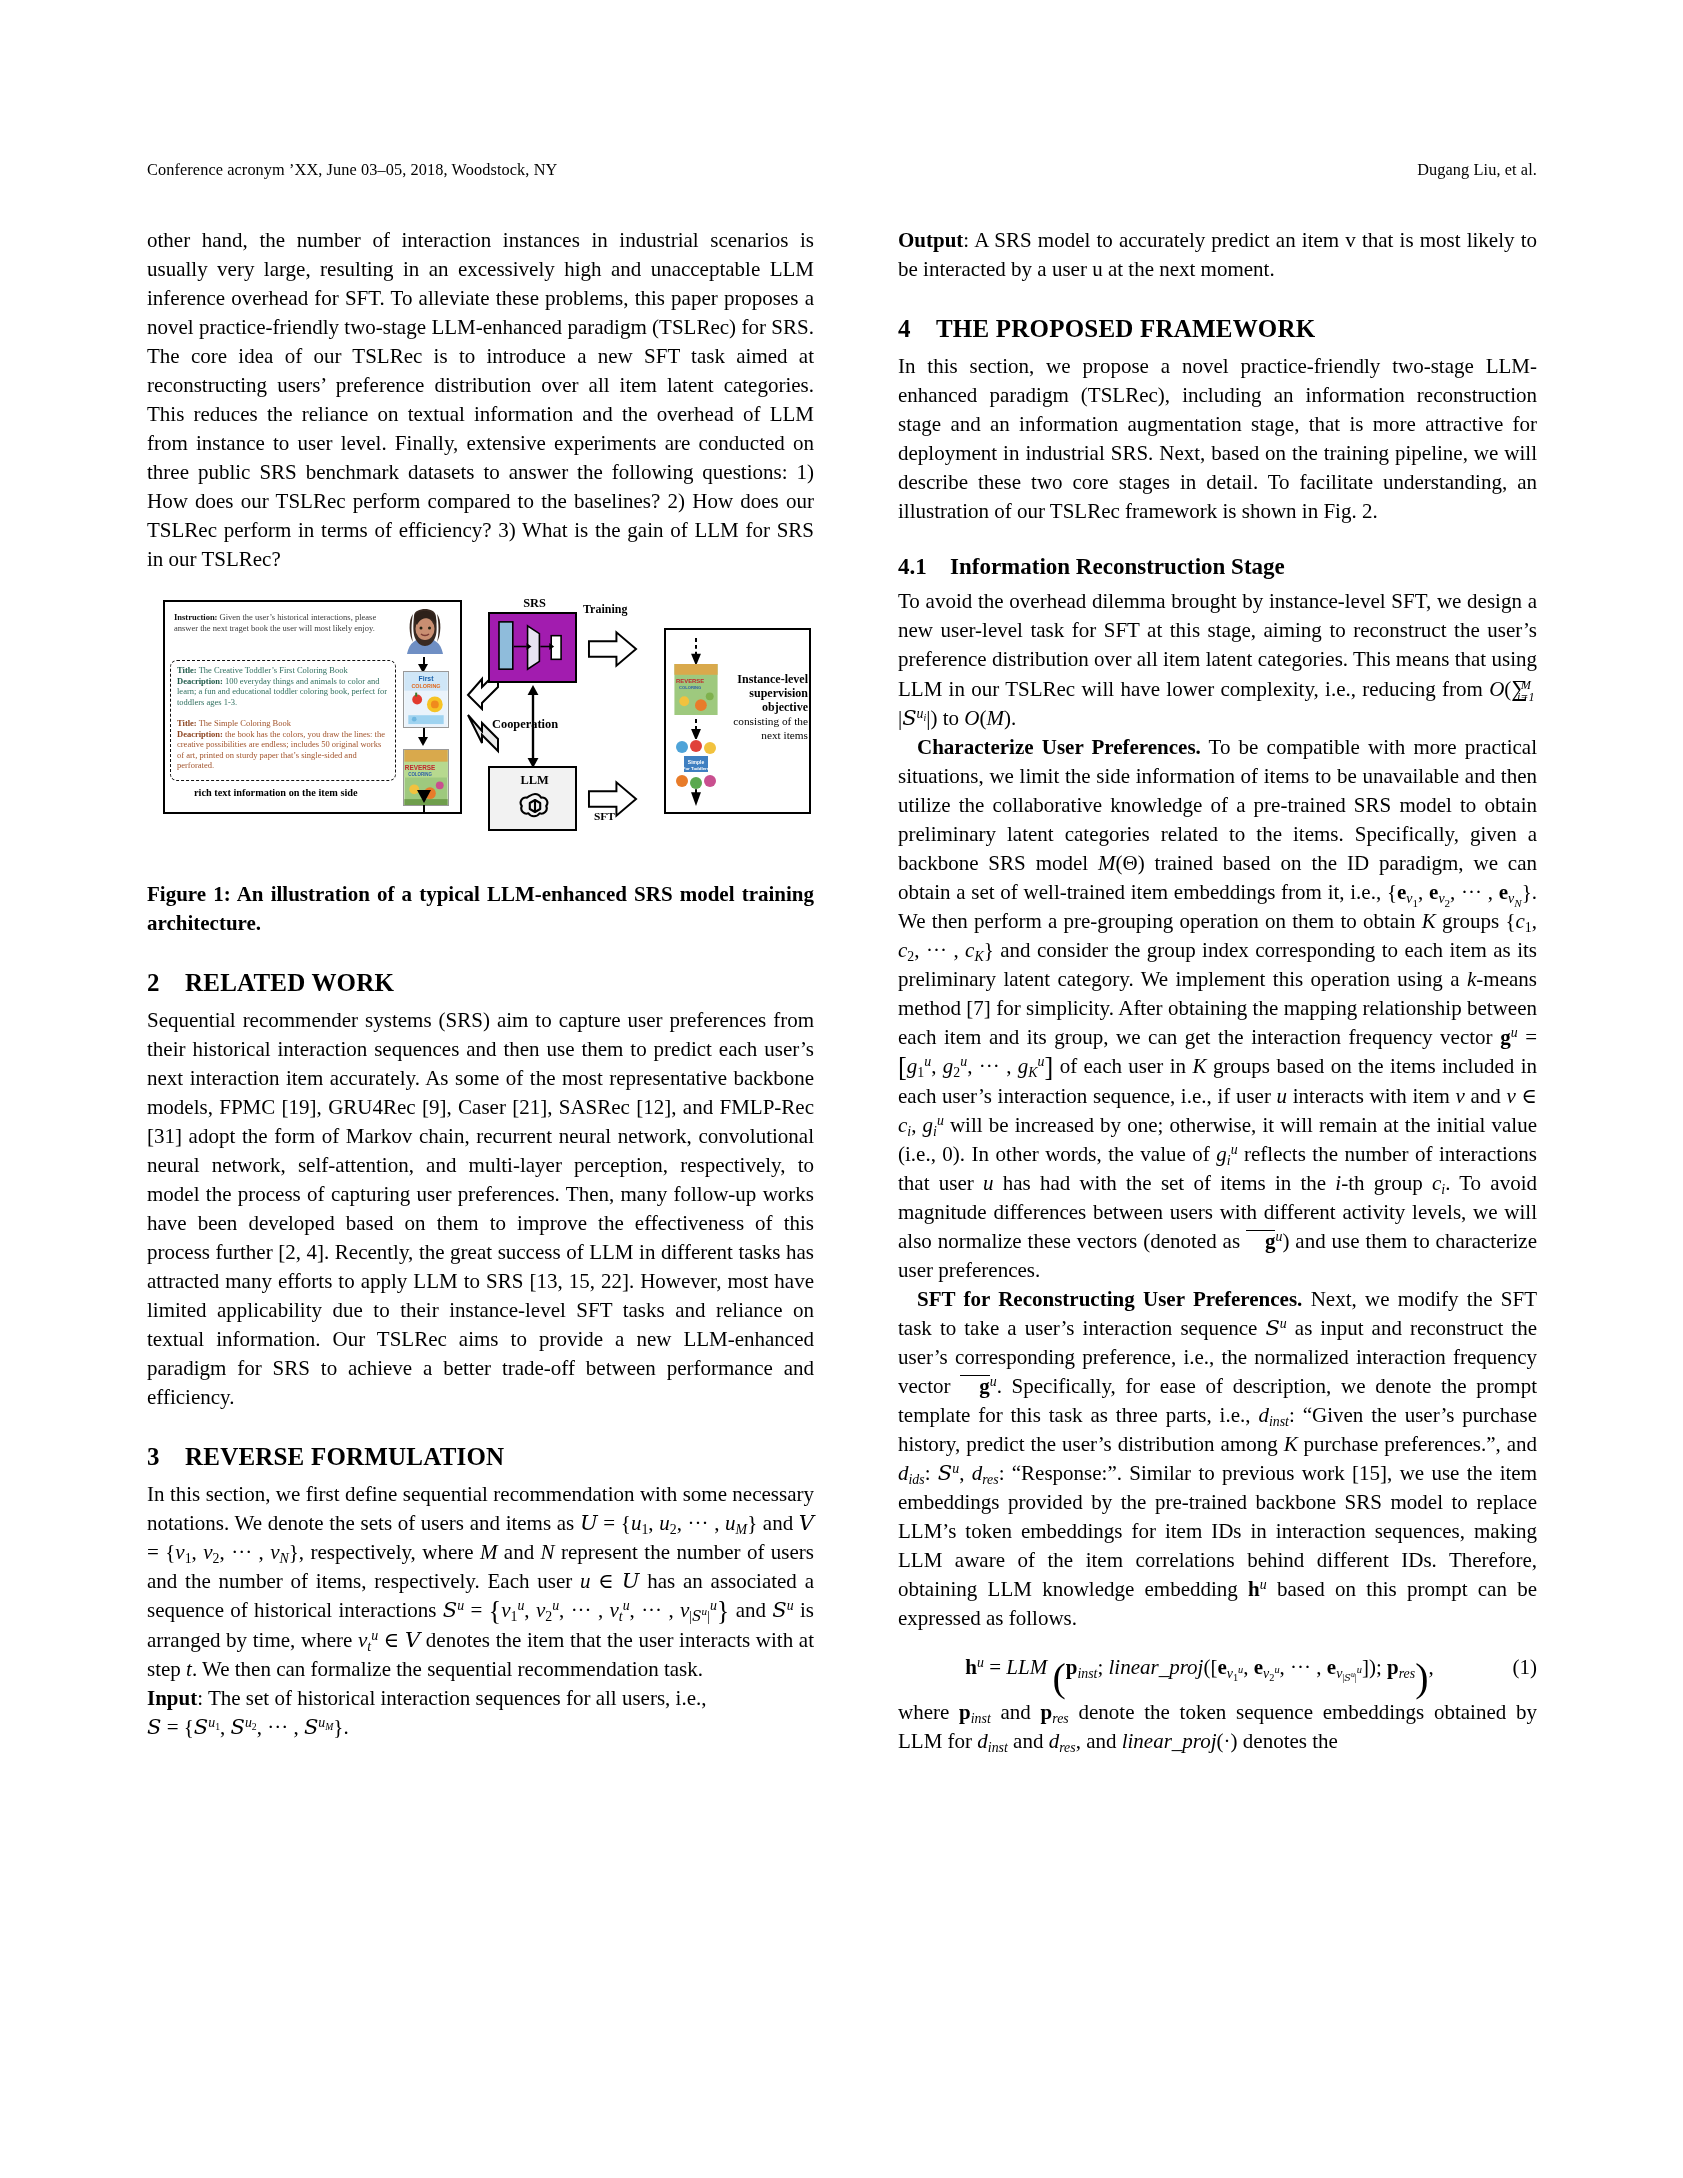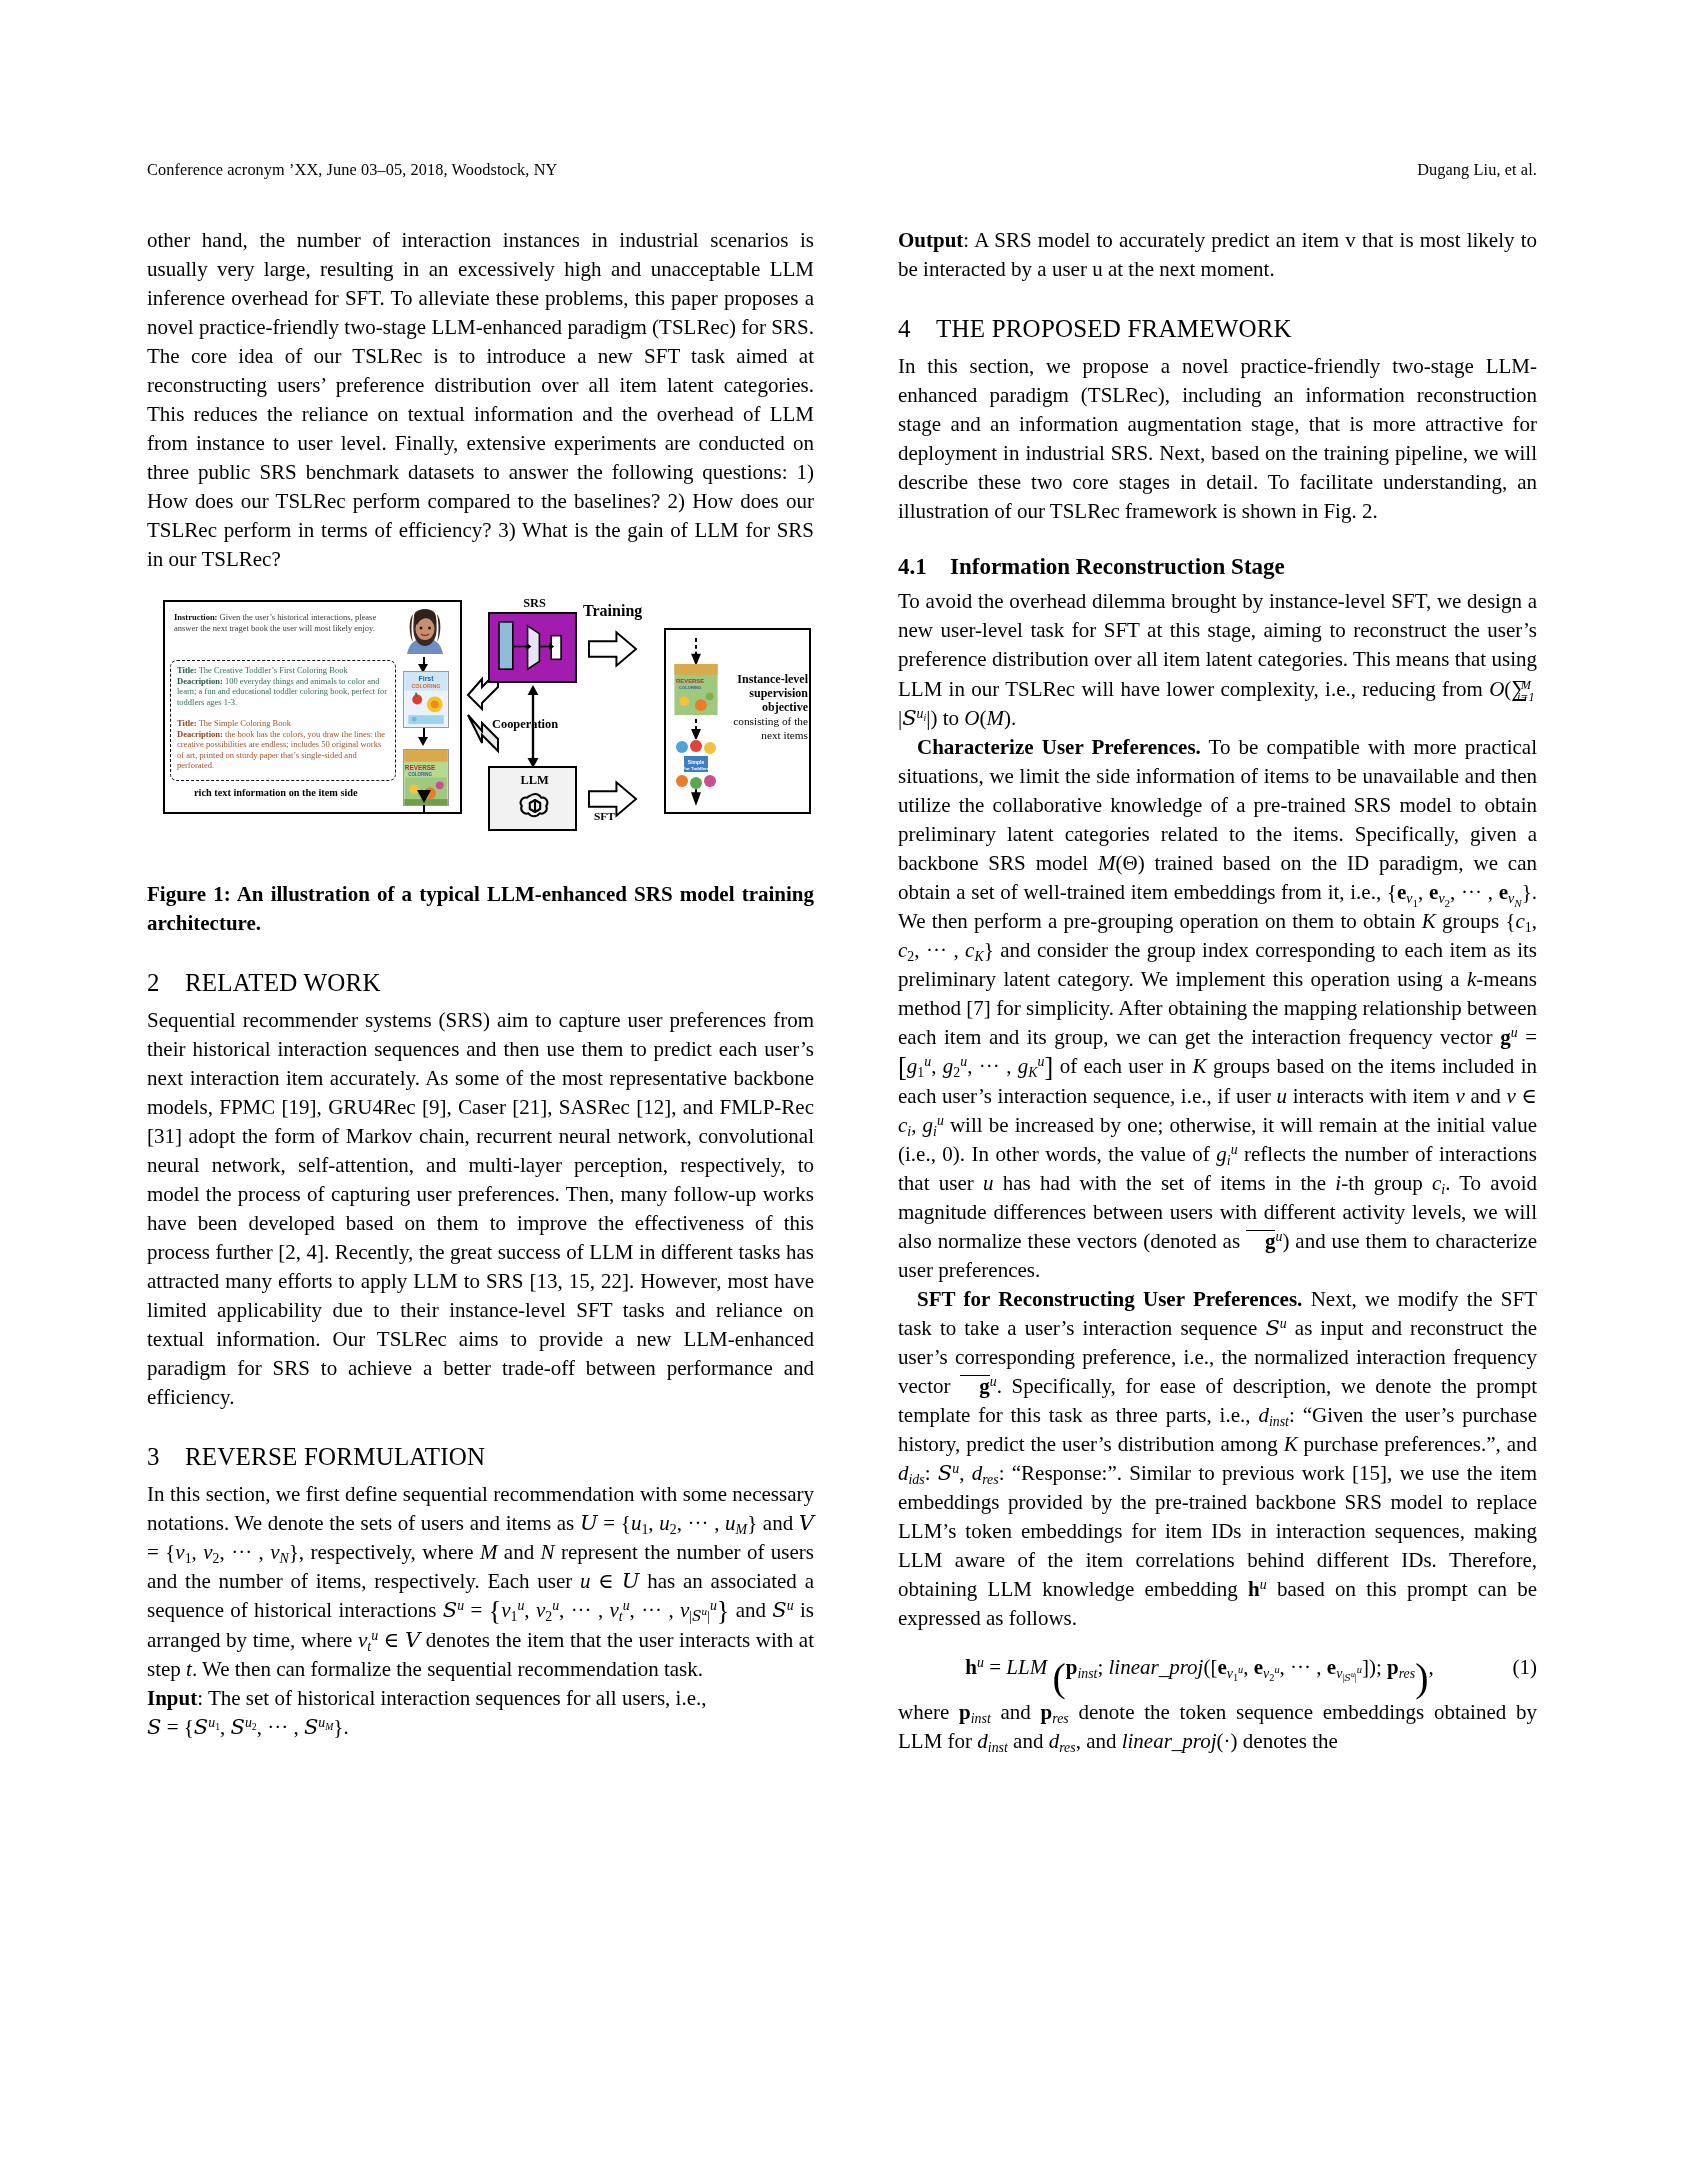--- a/index.html
+++ b/index.html
@@ -23,21 +23,21 @@
     position:absolute;left:147px;top:226px;width:1390px;
     display:flex;gap:84px;
   }
   .col{width:667px;}
 
   p{margin:0;font-size:21px;line-height:29px;text-align:justify;text-justify:inter-word;hyphens:none;}
   p.ind{text-indent:19px;}
   p + p{margin-top:0;}
 
   h2.sec{
-    font-size:25px;font-weight:normal;margin:31px 0 9px 0;
+    font-size:25px;font-weight:bold;margin:31px 0 9px 0;
     letter-spacing:0.2px;
   }
   h2.sec .num{display:inline-block;width:38px;}
   h3.sub{
     font-size:23px;font-weight:bold;margin:28px 0 7px 0;
   }
   h3.sub .num{display:inline-block;width:52px;}
 
   .runin{font-weight:bold;}
 
@@ -106,21 +106,21 @@
   .f-srs{
     position:absolute;left:341px;top:16px;width:89px;height:71px;
     border:2.2px solid #000;background:#a21caf;box-sizing:border-box;
   }
   .f-srs .lab{position:absolute;left:0;top:-18px;width:89px;text-align:center;font-size:12.4px;font-weight:bold;}
   .f-llm{
     position:absolute;left:341px;top:170px;width:89px;height:65px;
     border:2.2px solid #000;background:#f2f2f2;box-sizing:border-box;
   }
   .f-llm .lab{position:absolute;left:0;top:5px;width:89px;text-align:center;font-size:12.4px;font-weight:bold;}
-  .f-training{position:absolute;left:436px;top:6px;font-size:16px;font-weight:bold;}
+  .f-training{position:absolute;left:436px;top:6px;font-size:12px;font-weight:bold;}
   .f-coop{position:absolute;left:345px;top:121px;width:119px;font-size:12.4px;font-weight:bold;}
   .f-sft{position:absolute;left:447px;top:214px;font-size:11.4px;font-weight:bold;}
 
   
   .f-right{
     position:absolute;left:517px;top:32px;width:147px;height:186px;
     border:2.2px solid #000;background:#fff;box-sizing:border-box;
   }
   .f-obj{
     position:absolute;left:57px;top:42px;width:85px;

